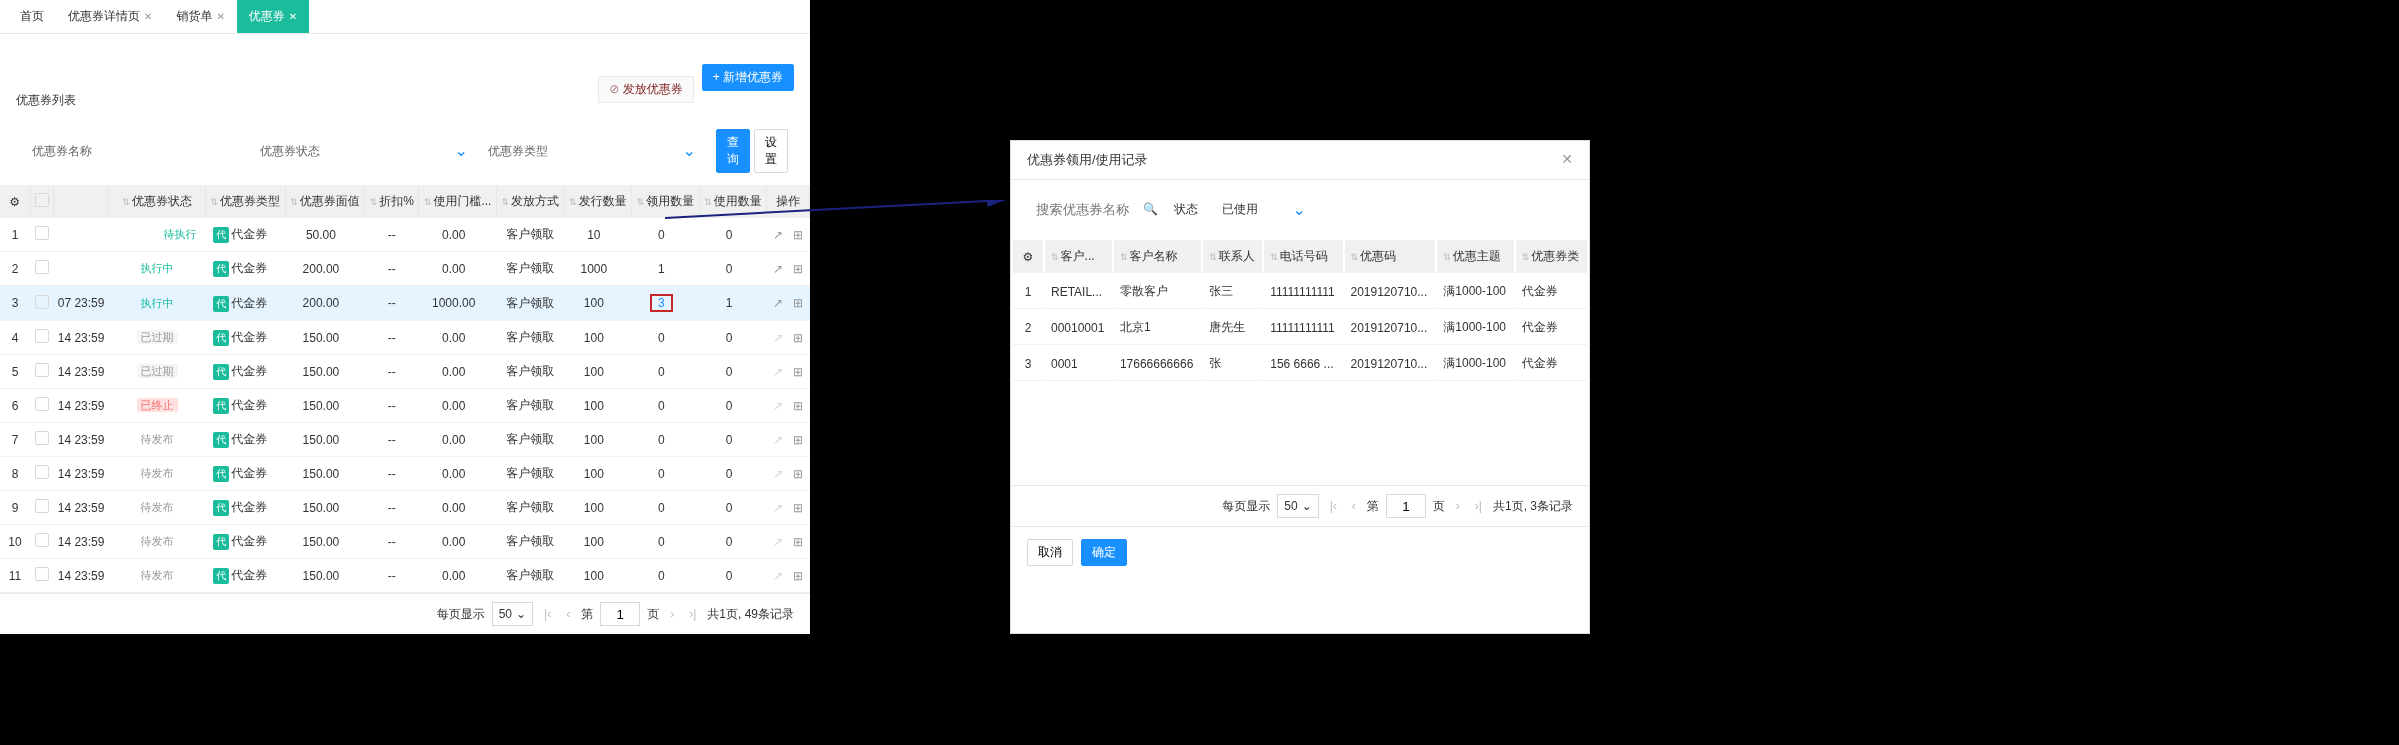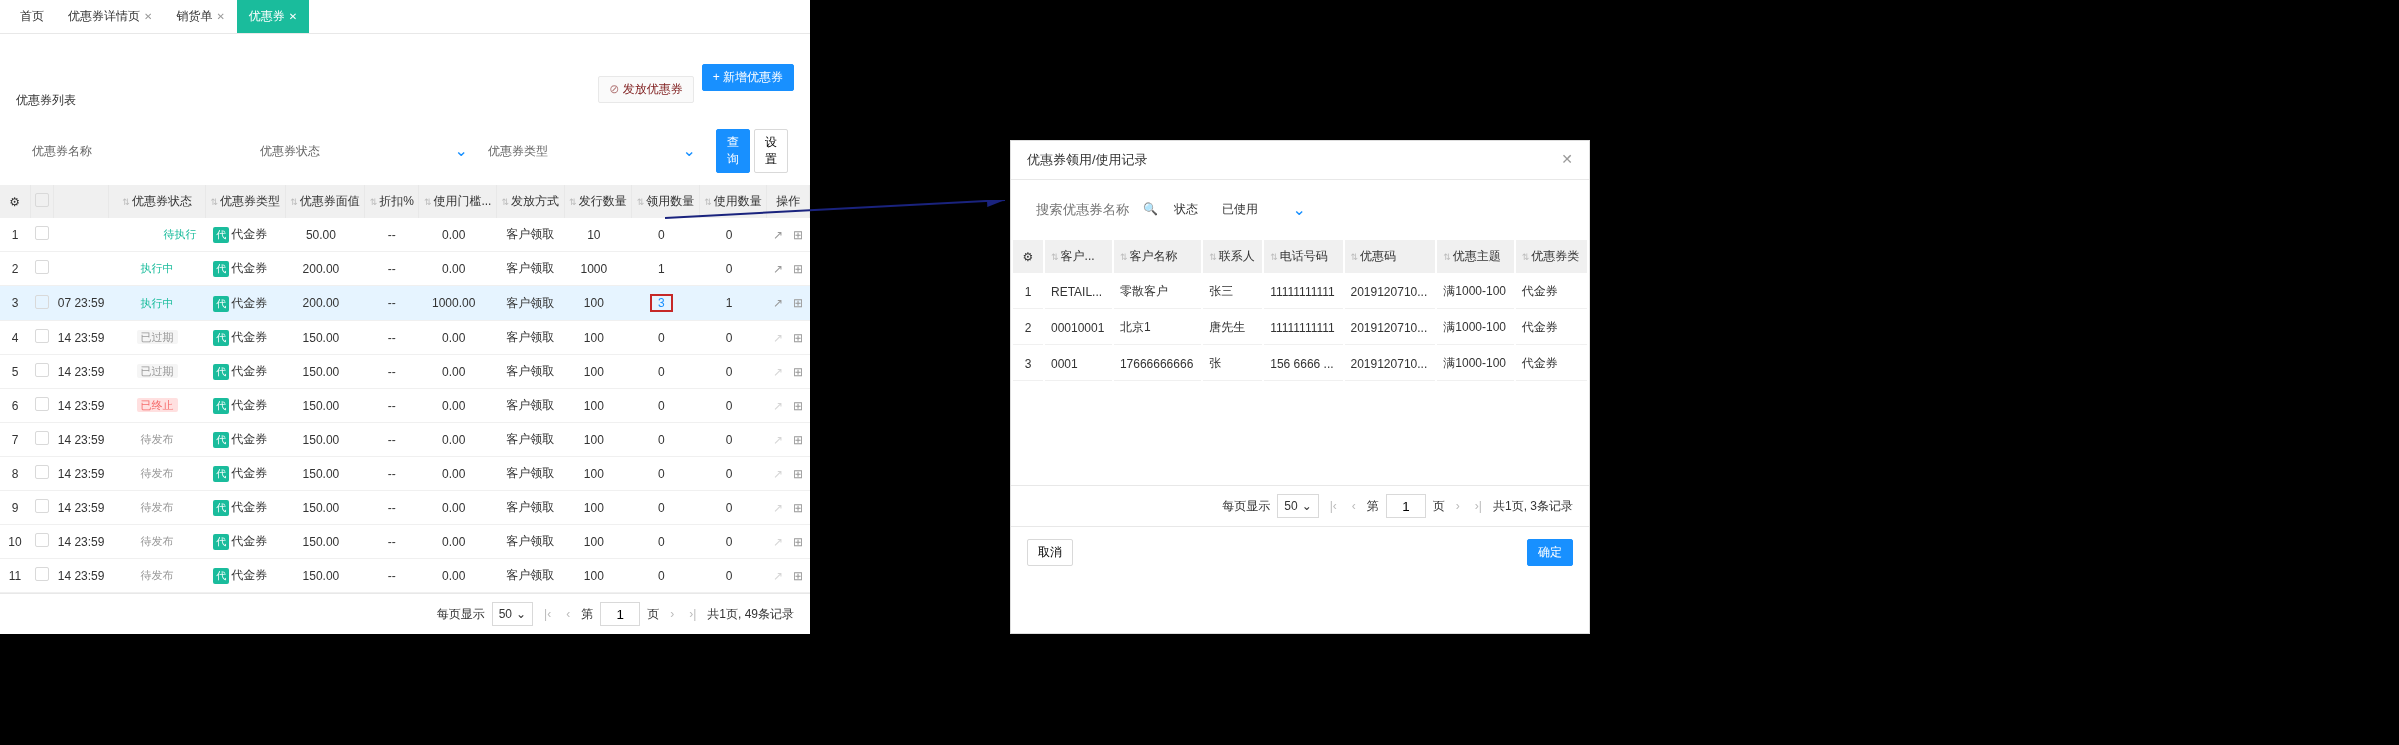--- a/index.html
+++ b/index.html
@@ -48,21 +48,21 @@
     .modal-header { display: flex; justify-content: space-between; padding: 10px 16px; border-bottom: 1px solid #e8e8e8; }
     .modal-title { font-size: 13px; }
     .close-icon { color: #999; cursor: pointer; font-size: 14px; }
     .modal-filters { display: flex; gap: 16px; padding: 16px; align-items: center; }
     .search-input { width: 120px; height: 26px; border: 1px solid #fff; padding: 0 8px; }
     .search-icon { color: #1890ff; margin-left: -20px; }
     .status-select { width: 100px; height: 26px; display: flex; justify-content: space-between; align-items: center; padding: 0 8px; }
     .modal-table { width: 100%; }
     .modal-table th { background: #f0f0f0; padding: 8px 6px; text-align: left; font-weight: 500; font-size: 12px; white-space: nowrap; }
     .modal-table td { padding: 8px 6px; text-align: left; border-bottom: 1px solid #f0f0f0; font-size: 12px; white-space: nowrap; }
-    .modal-footer { display: flex; justify-content: space-between; padding: 12px 16px; gap: 8px; border-top: 1px solid #e8e8e8; }
+    .modal-footer { display: flex; justify-content: flex-start; padding: 12px 16px; gap: 8px; border-top: 1px solid #e8e8e8; }
     .arrow-svg { position: absolute; top: 200px; left: 665px; pointer-events: none; }
     .gear-col { width: 30px; }
     .num-col { text-align: right; padding-right: 12px !important; }
     .empty-row td { height: 100px; border: none; }
     .select-box { height: 24px; border: 1px solid #d9d9d9; padding: 0 6px; display: inline-flex; align-items: center; gap: 4px; }
   </style>
 </head>
 <body>
 
 <div class="container">

